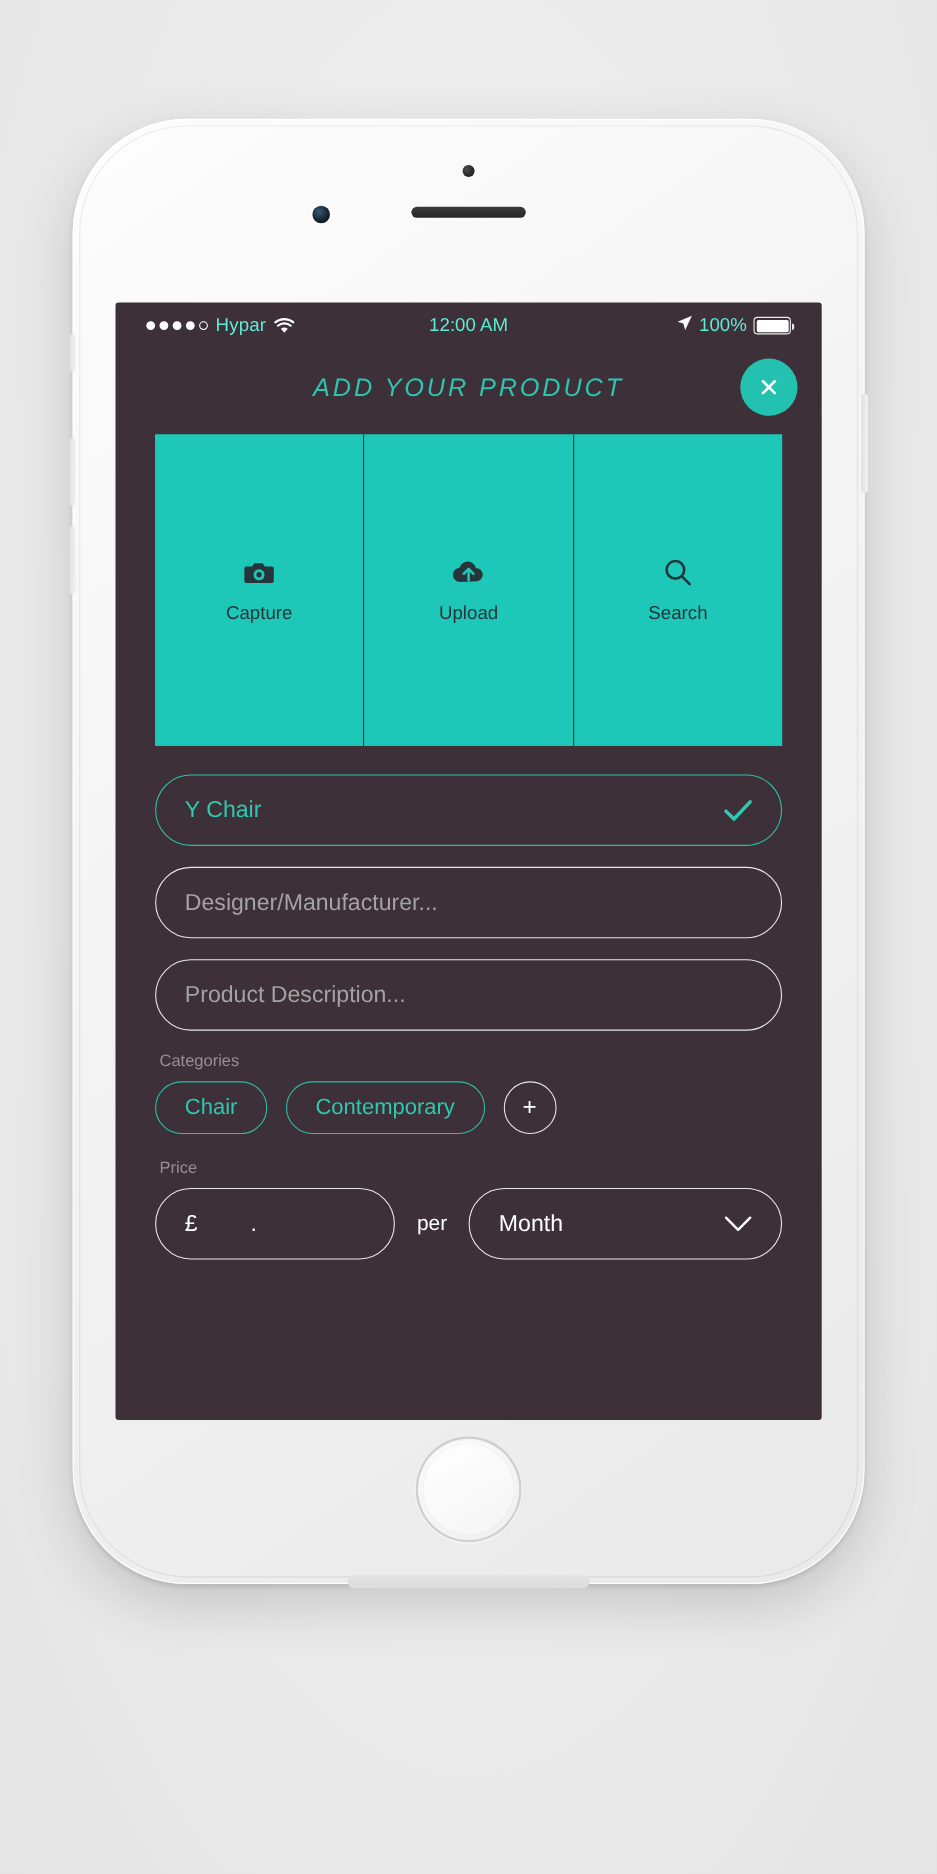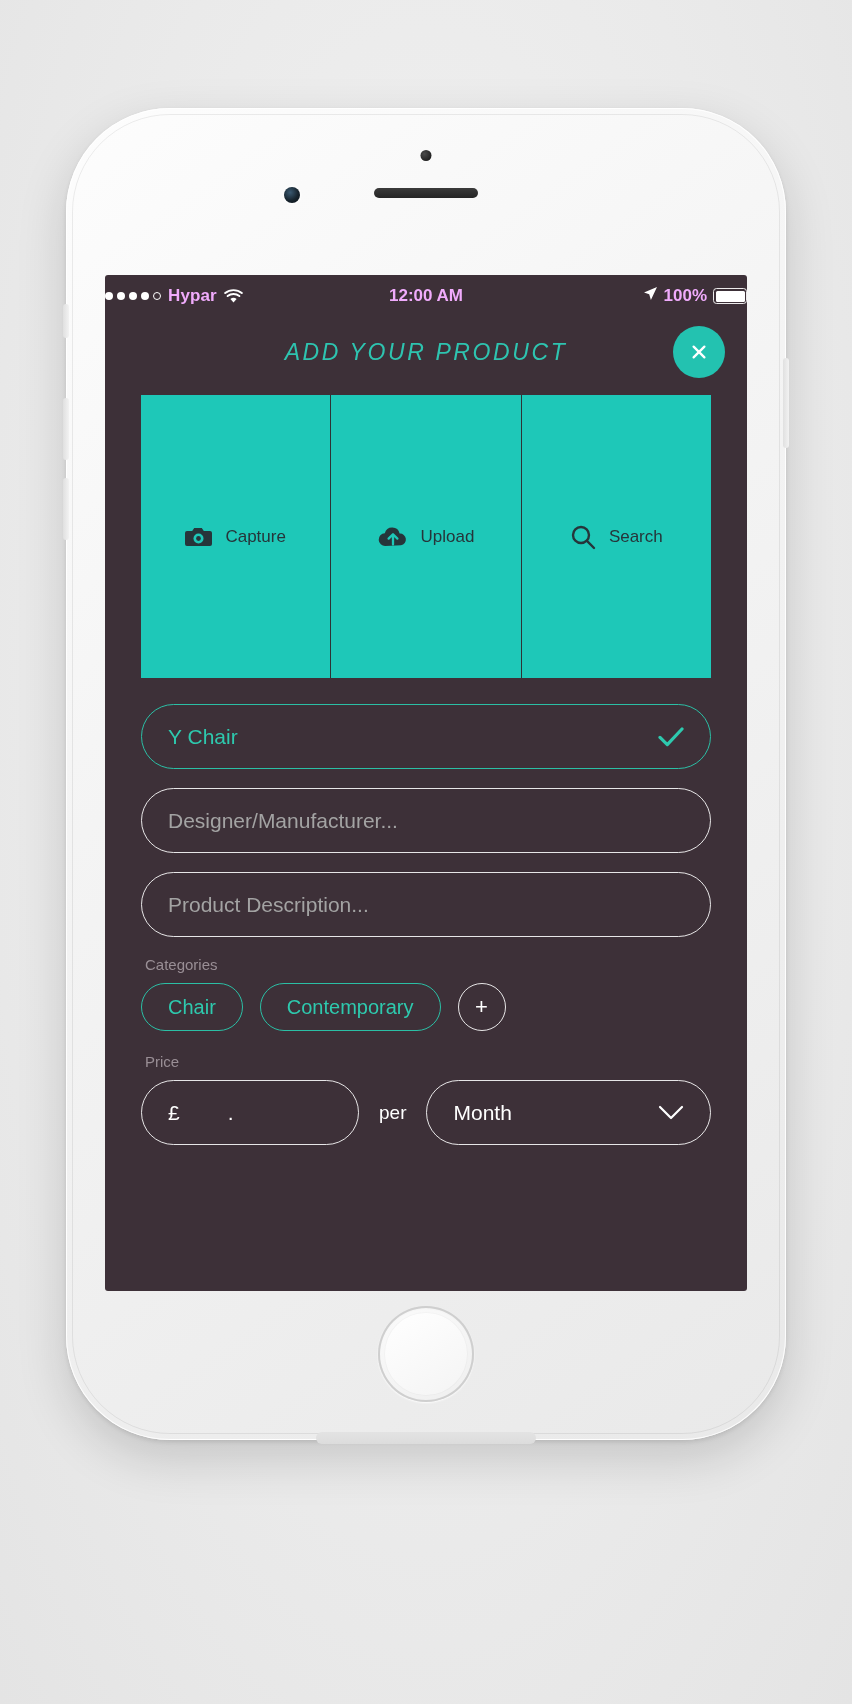--- a/index.html
+++ b/index.html
@@ -83,22 +83,22 @@
     left:39px; top:167px;
     width:642px; height:1016px;
     background:#3d3038;
     overflow:hidden;
     border-radius:3px;
   }
 
   
   #status-bar{
     height:42px; display:flex; align-items:center;
-    padding:0 0; color:#f0abfc;
-    font-size:17px; position:relative;font-weight:bold;
+    padding:0 28px; color:#5eead4;
+    font-size:17px; position:relative;
   }
   #status-left{ display:flex; align-items:center; gap:7px; }
   .signal-dots{ display:flex; align-items:center; gap:4px; }
   .dot{ width:8px; height:8px; border-radius:50%; background:#fff; }
   .dot.hollow{ background:transparent; border:1.5px solid #fff; width:8px; height:8px;}
   #carrier-name{ font-size:17px; letter-spacing:0.1px; }
   #wifi-icon{ display:inline-flex; }
   #status-center{
     position:absolute; left:0; right:0; text-align:center;
     font-size:17px; pointer-events:none;
@@ -133,21 +133,21 @@
     background:#23c2b0; display:flex; align-items:center; justify-content:center;
     cursor:pointer;
   }
 
   
   #media-tiles{
     display:flex; margin:8px 36px 0 36px; height:283px;
     background:#1ec8b8;
   }
   .tile{
-    flex:1; display:flex; flex-direction:row;
+    flex:1; display:flex; flex-direction:column;
     align-items:center; justify-content:center; gap:13px;
     background:#1ec8b8; cursor:pointer;
     position:relative;
   }
   .tile + .tile{ border-left:1.5px solid #2e3436; }
   .tile-label{ color:#26353a; font-size:17px; }
   .tile-icon{ display:flex; align-items:center; justify-content:center; height:30px;}
 
   
   #form-area{ padding:26px 36px 0 36px; }

